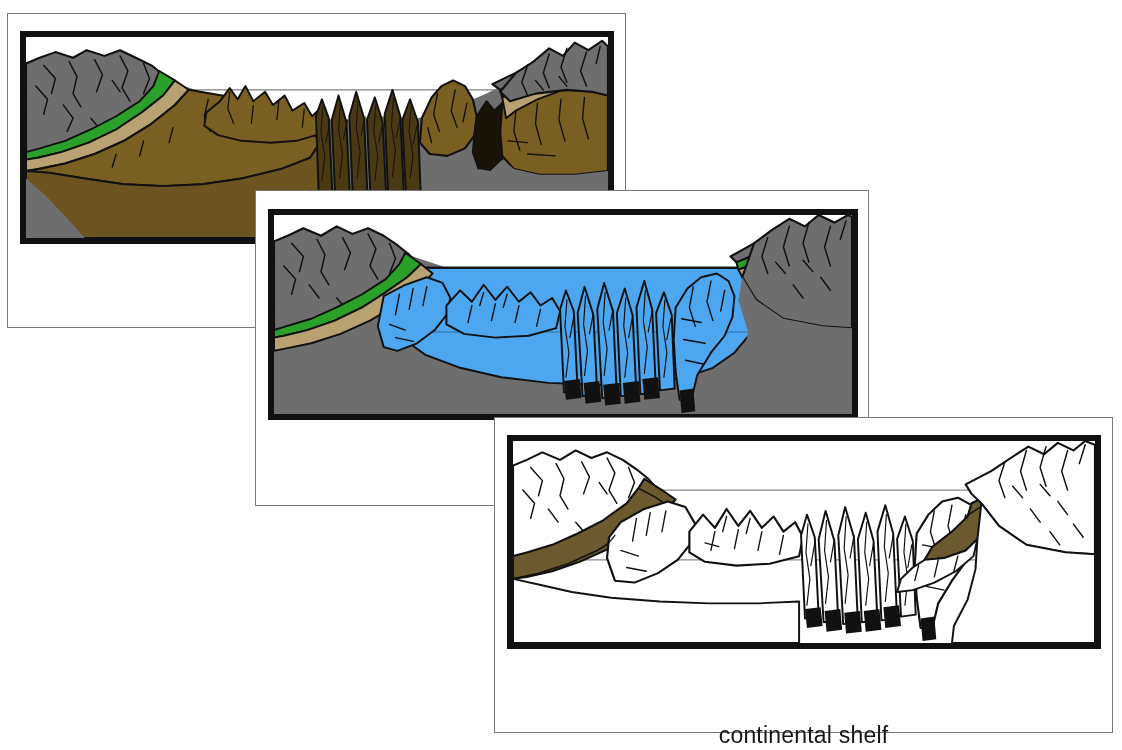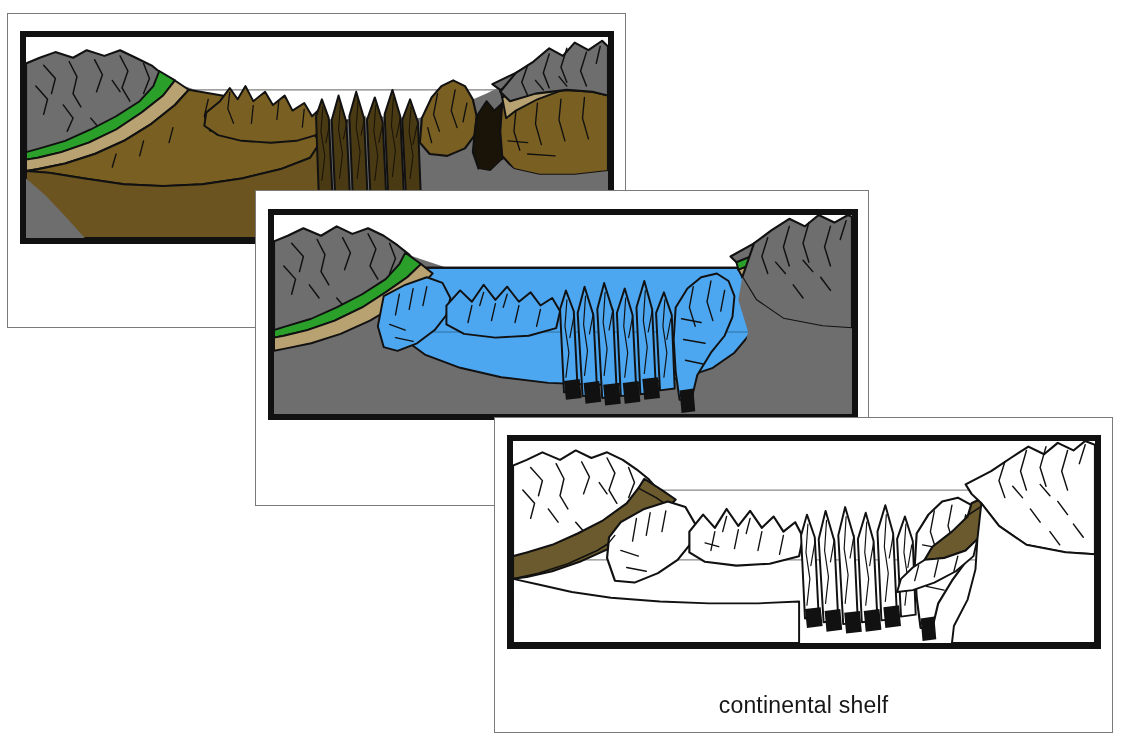--- a/index.html
+++ b/index.html
@@ -29,20 +29,21 @@
   .figure-svg{display:block;width:100%;height:100%;}
   .card-label{
     position:absolute;
     left:0;right:0;
     text-align:center;
     color:#161616;
     font-family:"Liberation Sans", sans-serif;
     font-weight:400;
     letter-spacing:0.2px;
     white-space:nowrap;
+    margin-top:30px;
   }
 
   
   #card-1{left:7px;top:13px;width:619px;height:315px;z-index:1;}
   #card-1 .card-figure{left:12px;top:17px;width:594px;height:213px;}
   #card-1 .card-label{top:277px;font-size:23px;}
 
   
   #card-2{left:255px;top:190px;width:614px;height:316px;z-index:2;}
   #card-2 .card-figure{left:12px;top:18px;width:590px;height:211px;}

